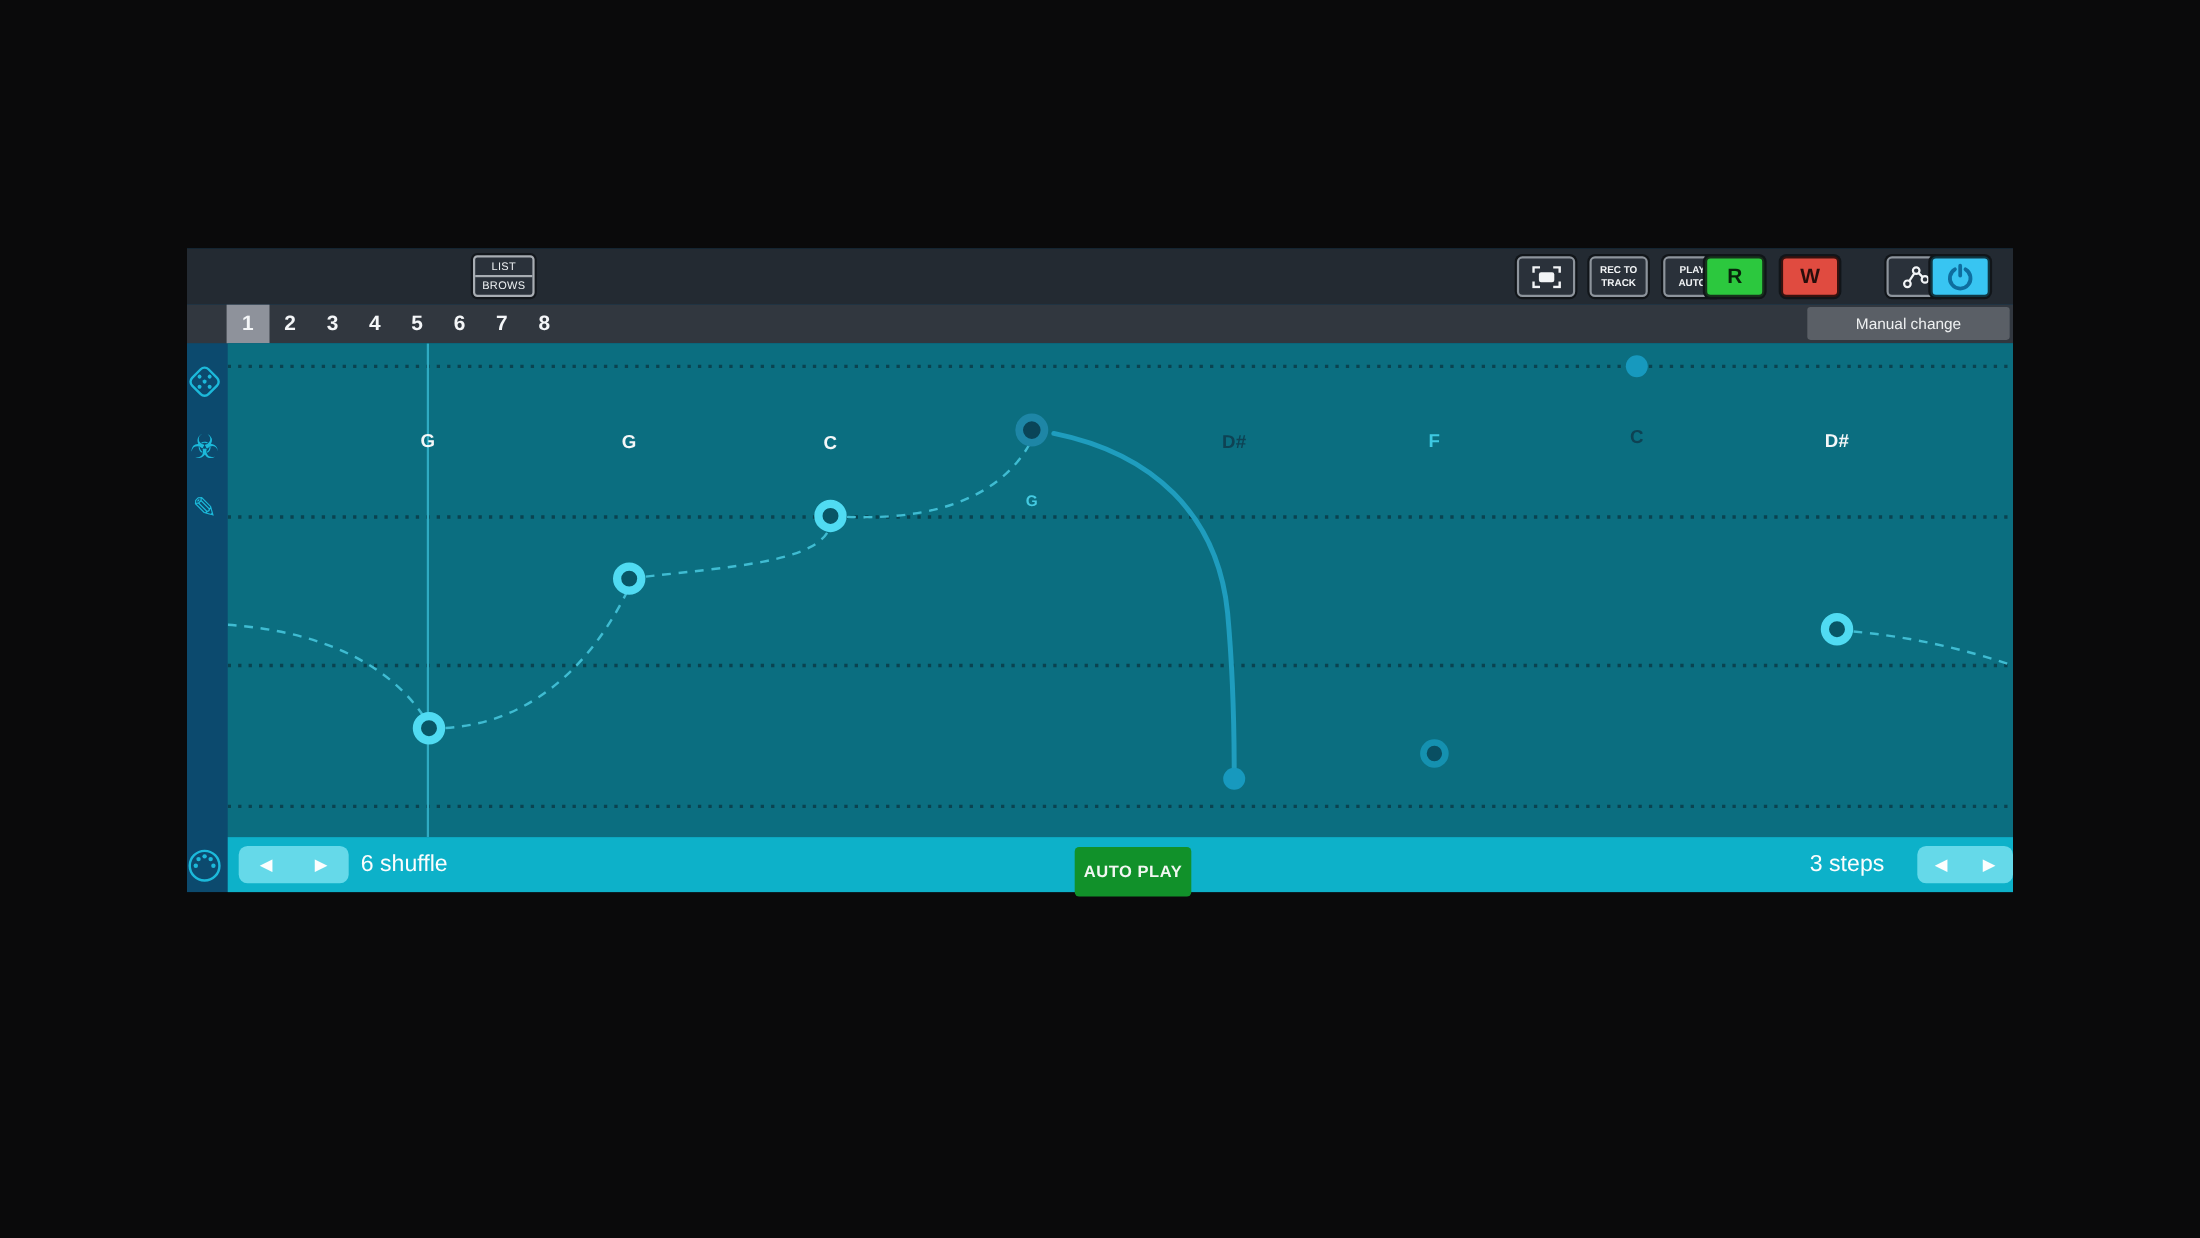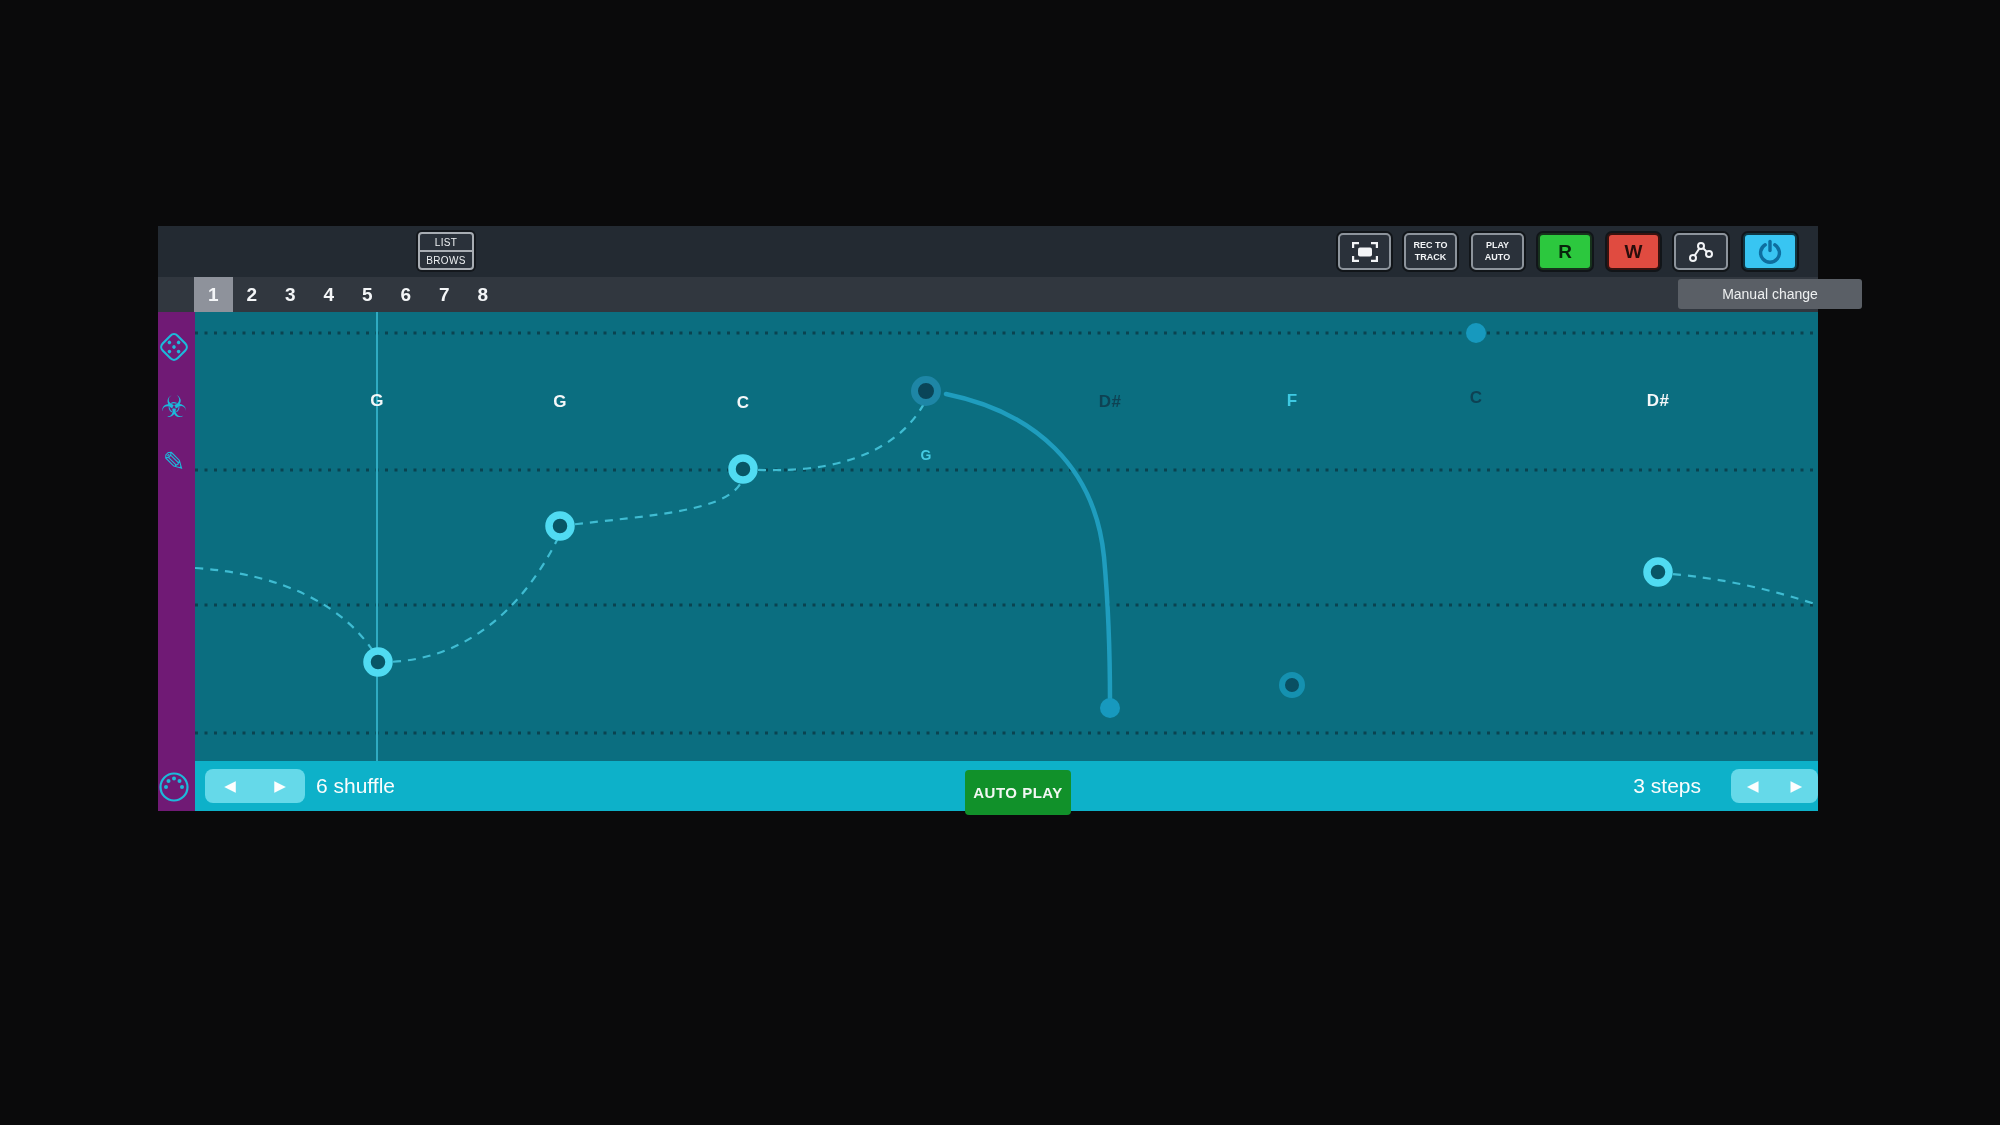--- a/index.html
+++ b/index.html
@@ -1,50 +1,50 @@
 <!DOCTYPE html>
 <html><head>
 <meta charset="utf-8">
 <style>
   * { margin:0; padding:0; box-sizing:border-box; }
   html,body { width:2000px; height:1125px; background:#0a0a0b; overflow:hidden;
               font-family:"Liberation Sans", sans-serif; }
 
-  #plugin-window { position:absolute; left:158px; top:226px; width:1660px; height:585px;
-                   background:#701a75; }
+  #plugin-window { position:absolute; left:170px; top:226px; width:1660px; height:585px;
+                   background:#0c4a6e; }
 
   
   .header { position:absolute; left:0; top:0; width:100%; height:51px; background:#232a32; }
   .listbrows { position:absolute; left:260px; top:6px; width:56px; height:38px;
                background:#2a313a; border:2px solid #a8adb3; border-radius:4px;
                box-shadow:0 0 0 2px #14181d; display:flex; flex-direction:column; }
   .listbrows .half { flex:1; display:flex; align-items:center; justify-content:center;
                      color:#eef1f3; font-size:10px; letter-spacing:.3px; }
   .listbrows .half:first-child { border-bottom:2px solid #a8adb3; }
 
   .hbtn { position:absolute; top:7px; height:37px; width:53px; border-radius:5px;
           background:#2a313a; border:2px solid #8d949c; box-shadow:0 0 0 2px #111519;
           display:flex; align-items:center; justify-content:center; flex-direction:column;
           color:#f2f4f6; font-size:9px; font-weight:bold; line-height:1.25; text-align:center; }
-  .hbtn.plain { border-color:#8d949c; }
+  .hbtn.plain { border-color:#8d949c;margin-left:29px; }
   .hbtn.green { background:#2cc83e; border-color:#17321c; color:rgba(0,0,0,.82);
                 font-size:19px; }
   .hbtn.red   { background:#e04b40; border-color:#38120f; color:rgba(0,0,0,.82);
                 font-size:19px; }
   .hbtn.cyan  { background:#38c5f2; border-color:#103743; }
 
   
   .steprow { position:absolute; left:0; top:51px; width:100%; height:35px; background:#31373f; }
   #step-cells { position:absolute; left:36px; top:0; height:35px; display:flex; }
   .step-cell { width:38.5px; height:35px; display:flex; align-items:center; justify-content:center;
                color:#f4f6f8; font-size:19px; font-weight:bold; }
   .step-cell.active { background:#8e929b; }
   .manual-btn { position:absolute; left:1473px; top:2px; width:184px; height:30px;
                 background:#5a5f66; border-radius:3px; color:#eef0f1; font-size:14px;
-                display:flex; align-items:center; justify-content:center;margin-left:47px; }
+                display:flex; align-items:center; justify-content:center; }
 
   
   .side-icon { position:absolute; left:16px; transform:translate(-50%,-50%); color:#1cb9da;
                display:flex; align-items:center; justify-content:center; }
   .glyph { font-size:30px; line-height:1; }
 
   
   #canvas { position:absolute; left:37px; top:86px; width:1623px; height:449px;
             background:#0b6e80; overflow:hidden; }
   #note-labels { position:absolute; left:0; top:0; width:100%; height:100%; }

